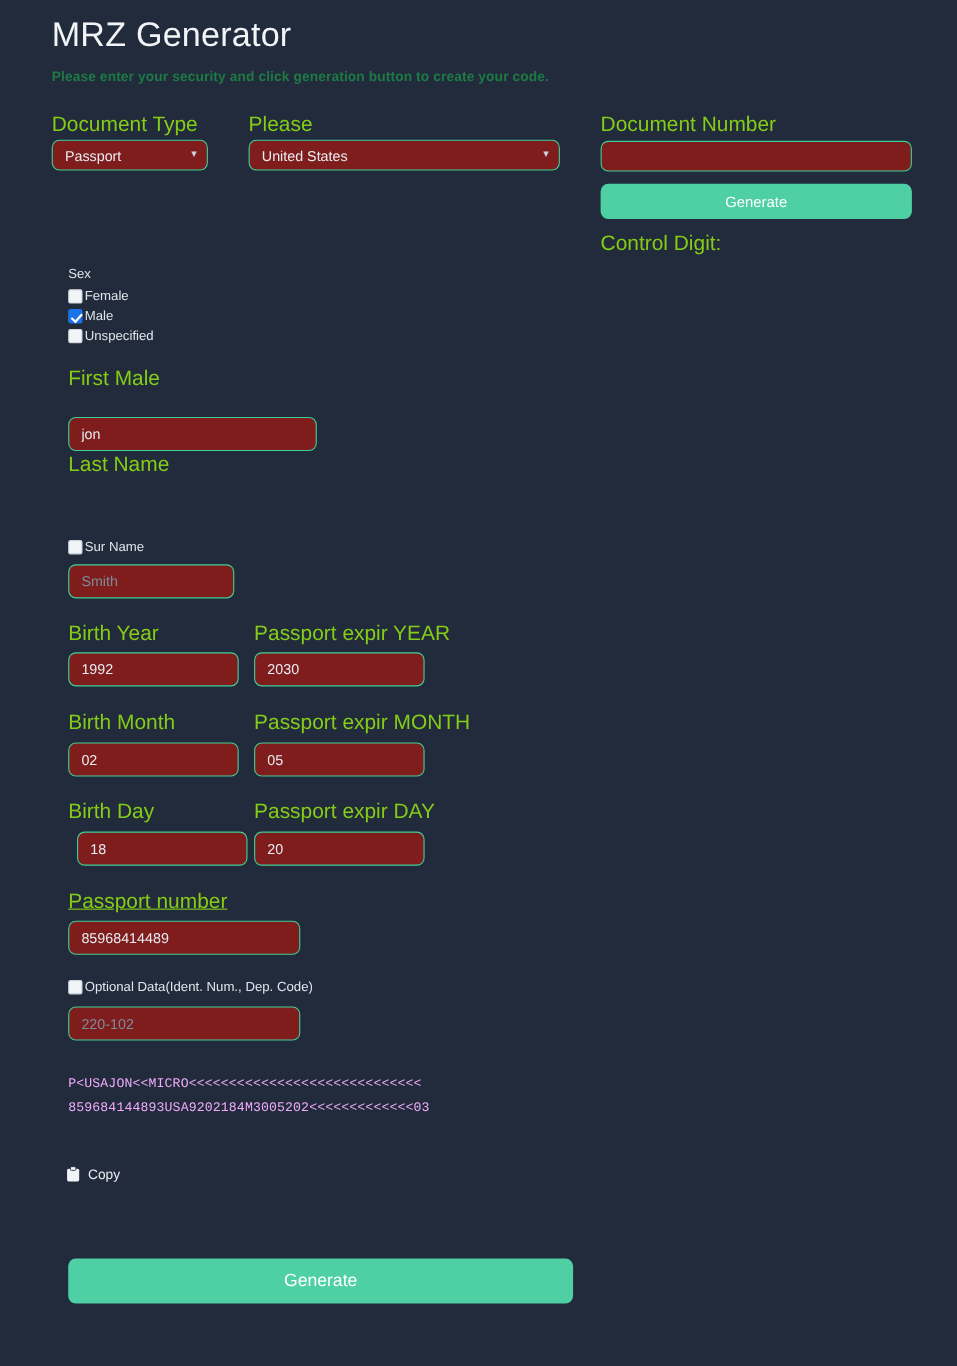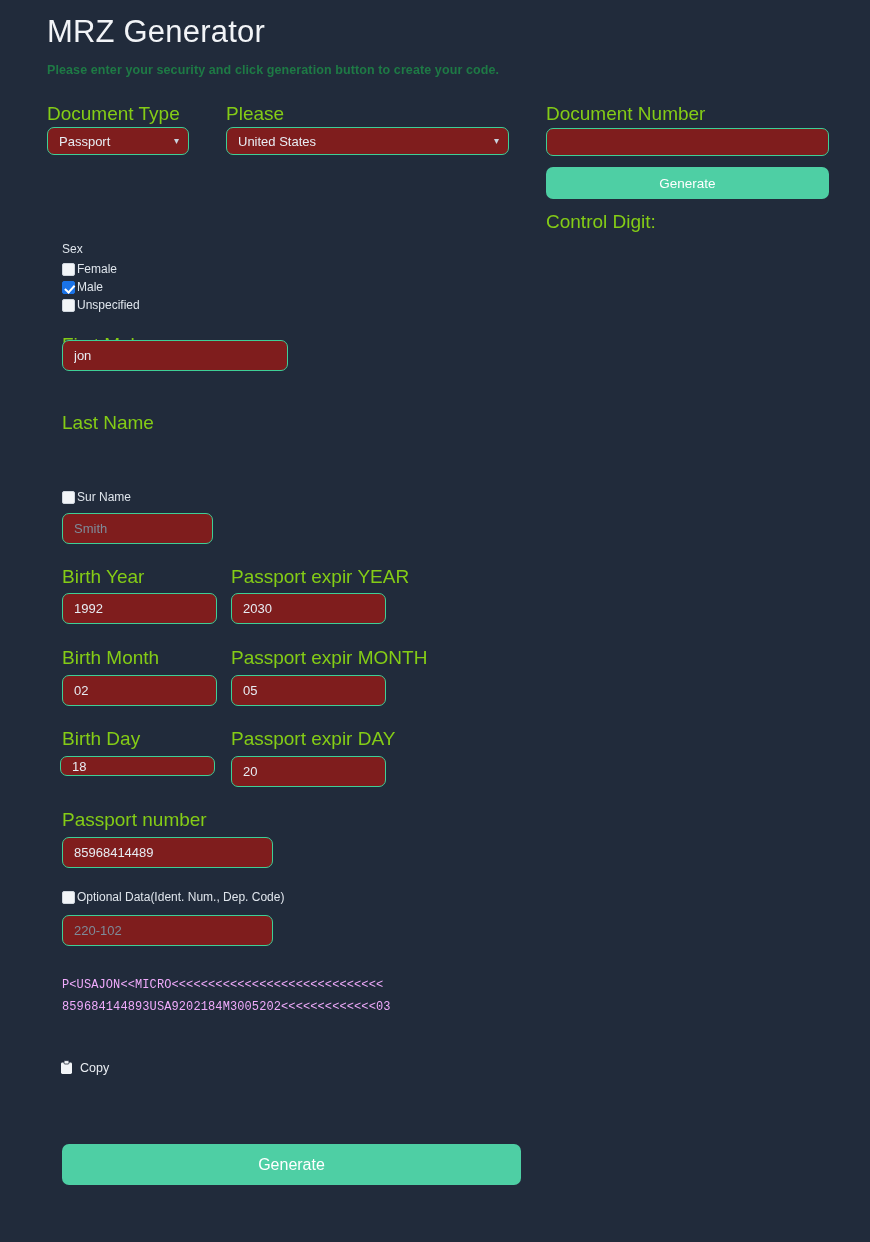--- a/index.html
+++ b/index.html
@@ -129,21 +129,21 @@
   <div class="cbrow" style="left:62px; top:280px;">
     <span class="cb checked"></span>
     <span class="lbl-sm">Male</span>
   </div>
   <div class="cbrow" style="left:62px; top:298px;">
     <span class="cb"></span>
     <span class="lbl-sm">Unspecified</span>
   </div>
 
   <div style="position:absolute; left:62px; top:334px;" class="lbl">First Male</div>
-  <div style="position:absolute; left:62px; top:340px; width:226px; height:31px;">
+  <div style="position:absolute; left:62px; top:379px; width:226px; height:31px;">
     <input class="fld" type="text" value="jon" style="">
   </div>
 
   <div style="position:absolute; left:62px; top:412px;" class="lbl">Last Name</div>
 
   <div class="cbrow" style="left:62px; top:490px;">
     <span class="cb"></span>
     <span class="lbl-sm">Sur Name</span>
   </div>
   <div style="position:absolute; left:62px; top:513px; width:151px; height:31px;">
@@ -162,29 +162,29 @@
   <div style="position:absolute; left:62px; top:647px;" class="lbl">Birth Month</div>
   <div style="position:absolute; left:62px; top:675px; width:155px; height:31px;">
     <input class="fld" type="text" value="02" style="">
   </div>
   <div style="position:absolute; left:231px; top:647px;" class="lbl">Passport expir MONTH</div>
   <div style="position:absolute; left:231px; top:675px; width:155px; height:31px;">
     <input class="fld" type="text" value="05" style="">
   </div>
 
   <div style="position:absolute; left:62px; top:728px;" class="lbl">Birth Day</div>
-  <div style="position:absolute; left:60px; top:756px; width:155px; height:20px;">
+  <div style="position:absolute; left:70px; top:756px; width:155px; height:31px;">
     <input class="fld" type="text" value="18" style="">
   </div>
   <div style="position:absolute; left:231px; top:728px;" class="lbl">Passport expir DAY</div>
   <div style="position:absolute; left:231px; top:756px; width:155px; height:31px;">
     <input class="fld" type="text" value="20" style="">
   </div>
 
-  <div style="position:absolute; left:62px; top:809px;" class="lbl">Passport number</div>
+  <div style="position:absolute; left:62px; top:809px;text-decoration:underline;" class="lbl">Passport number</div>
   <div style="position:absolute; left:62px; top:837px; width:211px; height:31px;">
     <input class="fld" type="text" value="85968414489" style="">
   </div>
 
   <div class="cbrow" style="left:62px; top:890px;">
     <span class="cb"></span>
     <span class="lbl-sm">Optional Data(Ident. Num., Dep. Code)</span>
   </div>
   <div style="position:absolute; left:62px; top:915px; width:211px; height:31px;">
     <input class="fld" type="text" placeholder="220-102" style="">

